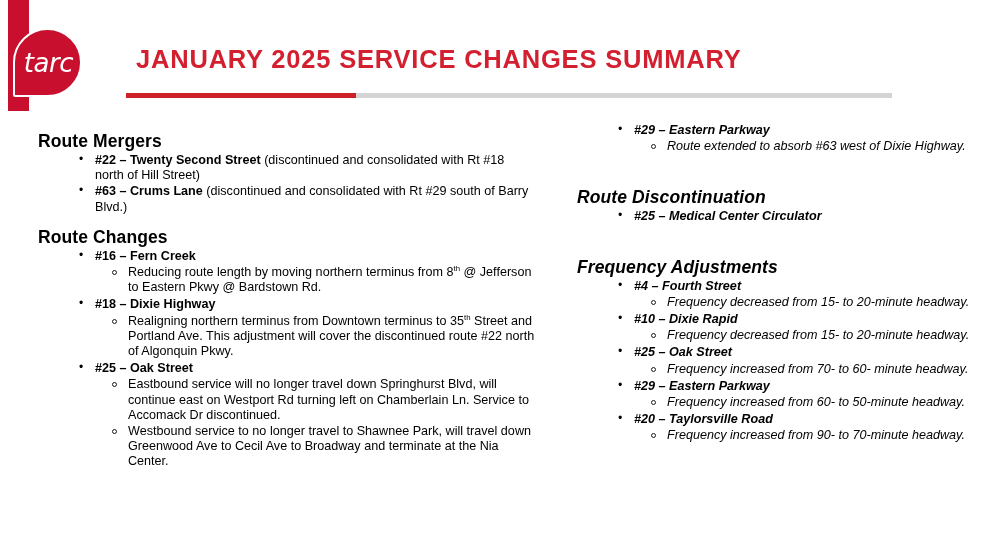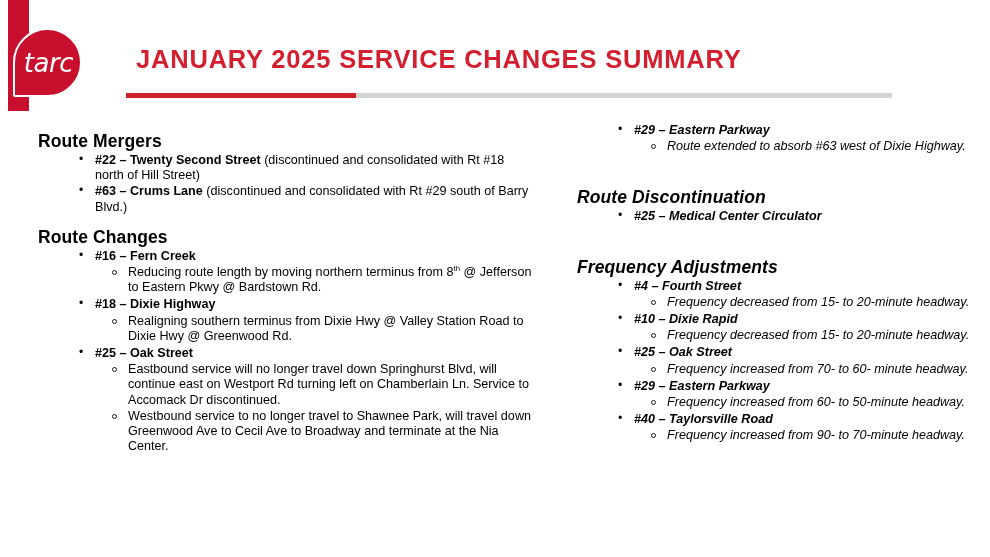--- a/index.html
+++ b/index.html
@@ -188,21 +188,21 @@
       </ul>
       <div class="gap-md"></div>
       <h2 class="section">Route Changes</h2>
       <ul class="lvl1">
         <li class="item"><span class="rt">#16 – Fern Creek</span></li>
         <ul class="lvl2">
           <li class="sub">Reducing route length by moving northern terminus from 8<sup>th</sup> @ Jefferson to Eastern Pkwy @ Bardstown Rd.</li>
         </ul>
         <li class="item"><span class="rt">#18 – Dixie Highway</span></li>
         <ul class="lvl2">
-          <li class="sub">Realigning southern terminus from Dixie Hwy @ Valley Station Road to Dixie Hwy @ Greenwood Rd.</li>
+          <li class="sub">Realigning northern terminus from Downtown terminus to 35<sup>th</sup> Street and Portland Ave. This adjustment will cover the discontinued route #22 north of Algonquin Pkwy.</li>
         </ul>
         <li class="item"><span class="rt">#25 – Oak Street</span></li>
         <ul class="lvl2">
           <li class="sub">Eastbound service will no longer travel down Springhurst Blvd, will continue east on Westport Rd turning left on Chamberlain Ln. Service to Accomack Dr discontinued.</li>
           <li class="sub">Westbound service to no longer travel to Shawnee Park, will travel down Greenwood Ave to Cecil Ave to Broadway and terminate at the Nia Center.</li>
         </ul>
       </ul>
     </div>
 
   <div class="col col-right" id="col-right">
@@ -229,20 +229,20 @@
           <li class="sub">Frequency decreased from 15- to 20-minute headway.</li>
         </ul>
         <li class="item"><span class="rt">#25 – Oak Street</span></li>
         <ul class="lvl2">
           <li class="sub">Frequency increased from 70- to 60- minute headway.</li>
         </ul>
         <li class="item"><span class="rt">#29 – Eastern Parkway</span></li>
         <ul class="lvl2">
           <li class="sub">Frequency increased from 60- to 50-minute headway.</li>
         </ul>
-        <li class="item"><span class="rt">#40 – Taylorsville Road</span></li>
+        <li class="item"><span class="rt">#20 – Taylorsville Road</span></li>
         <ul class="lvl2">
           <li class="sub">Frequency increased from 90- to 70-minute headway.</li>
         </ul>
       </ul>
     </div>
 
 </div>
 
 </body></html>

